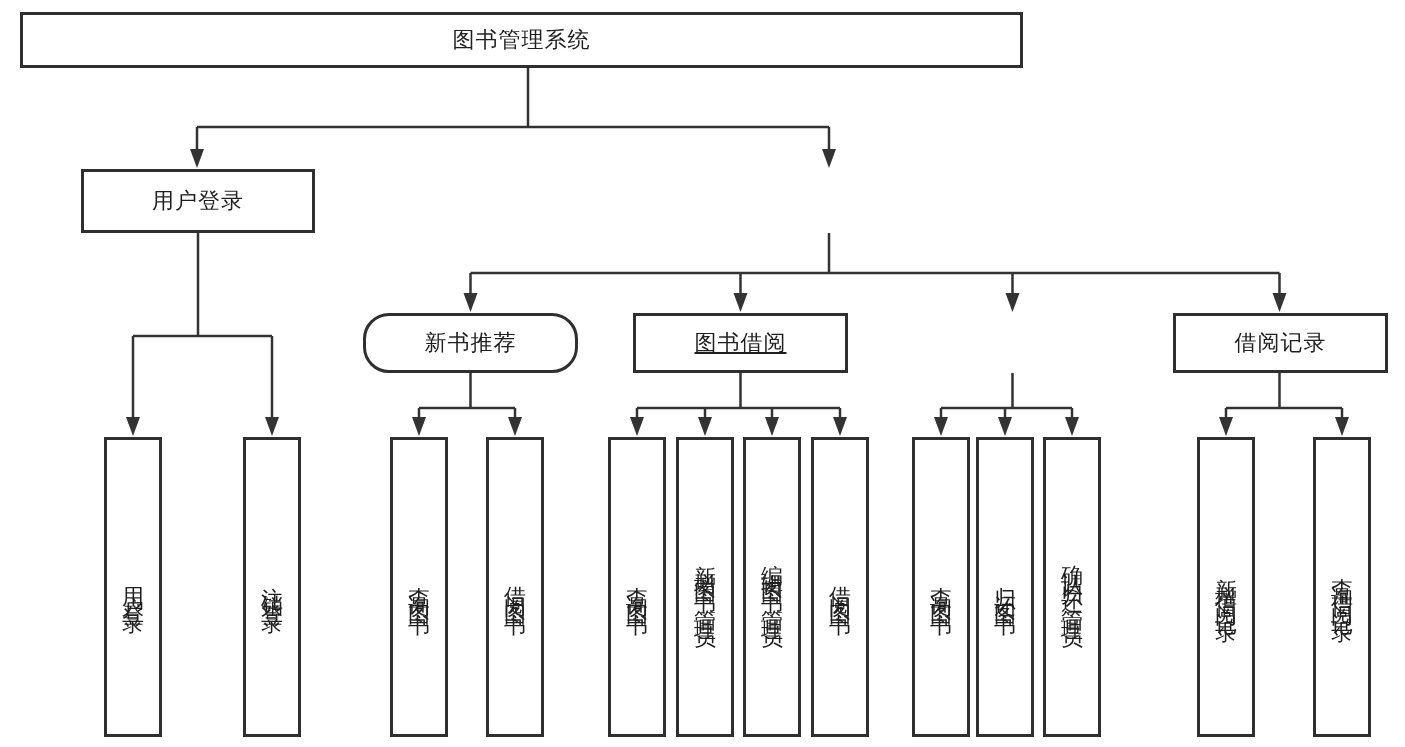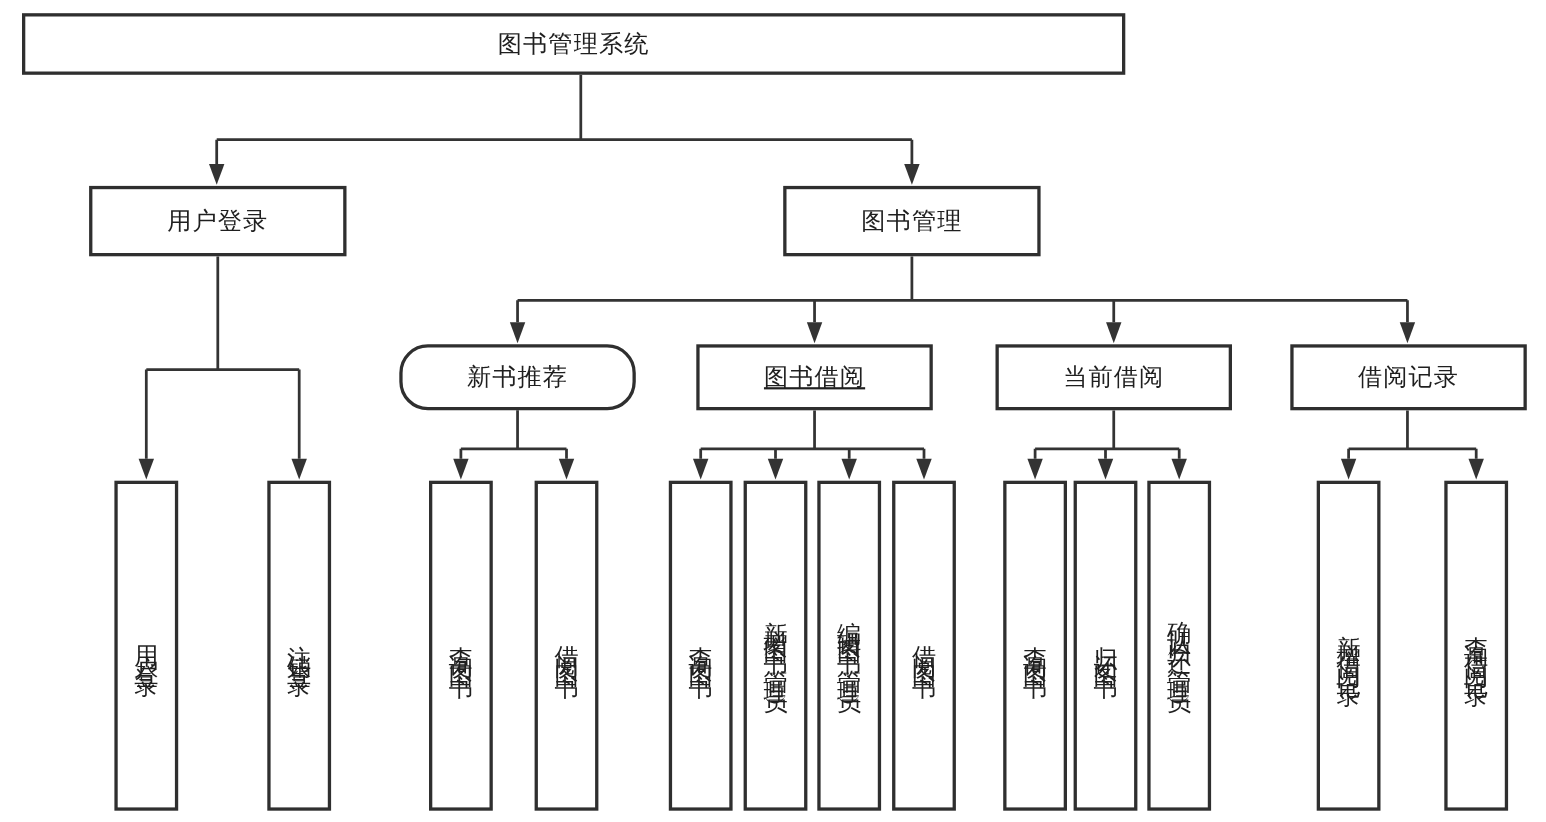--- a/index.html
+++ b/index.html
@@ -102,32 +102,26 @@
     </g>
   </svg>
 
   <div class="hbox" style="left:20px; top:12px; width:1003px; height:56px;">
     <span>图书管理系统</span>
   </div>
 
   <div class="hbox" style="left:81px; top:169px; width:234px; height:64px;">
     <span>用户登录</span>
   </div>
-  <div class="hbox" style="left:712px; top:169px; width:234px; height:64px;">
-    <span>图书管理</span>
-  </div>
 
   <div class="hbox" style="left:363px; top:313px; width:215px; height:60px;border-radius:26px;">
     <span>新书推荐</span>
   </div>
   <div class="hbox" style="left:633px; top:313px; width:215px; height:60px;text-decoration:underline;">
     <span>图书借阅</span>
-  </div>
-  <div class="hbox" style="left:905px; top:313px; width:215px; height:60px;">
-    <span>当前借阅</span>
   </div>
   <div class="hbox" style="left:1173px; top:313px; width:215px; height:60px;">
     <span>借阅记录</span>
   </div>
 
   <div class="vbox" style="left:104px;">
     <span class="vtext">用户登录</span>
   </div>
   <div class="vbox" style="left:243px;">
     <span class="vtext">注销登录</span>

